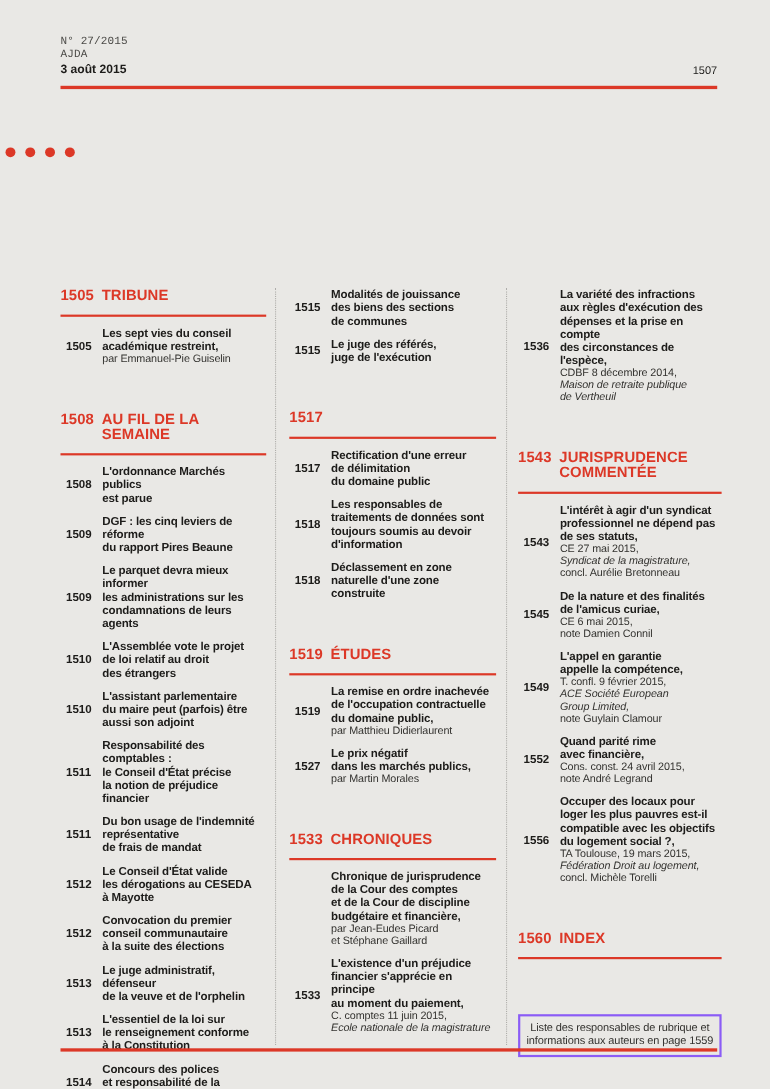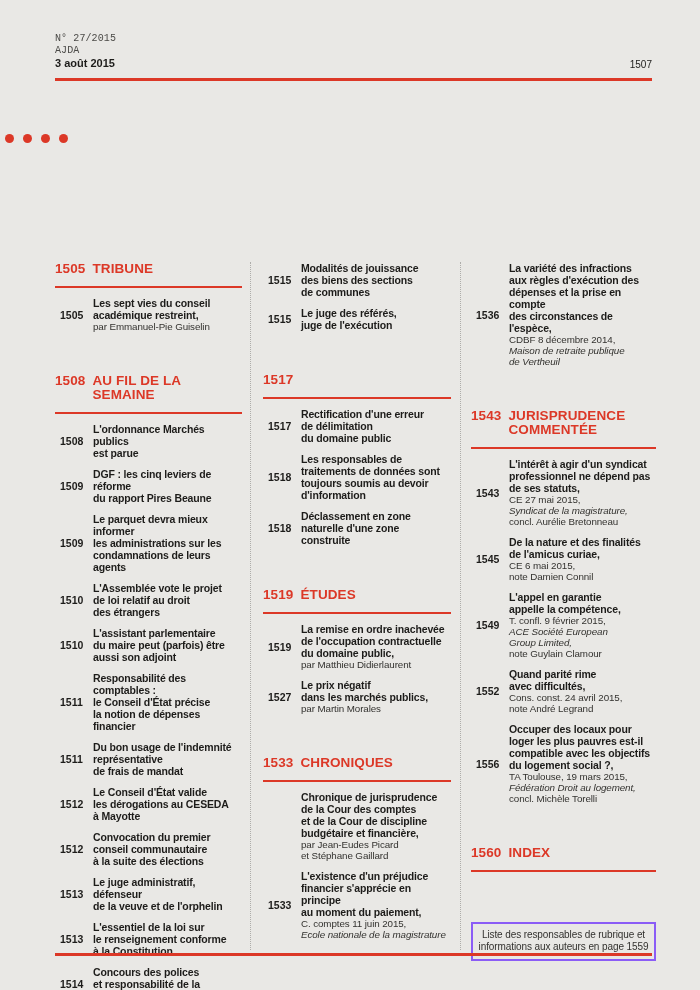--- a/index.html
+++ b/index.html
@@ -128,21 +128,21 @@
           <div class="t-line">L'assistant parlementaire</div>
           <div class="t-line">du maire peut (parfois) être</div>
           <div class="t-line">aussi son adjoint</div>
         </div>
       </div>
       <div class="entry">
         <div class="e-num">1511</div>
         <div class="e-body">
           <div class="t-line">Responsabilité des comptables :</div>
           <div class="t-line">le Conseil d'État précise</div>
-          <div class="t-line">la notion de dépenses financier</div>
+          <div class="t-line">la notion de préjudice financier</div>
         </div>
       </div>
       <div class="entry">
         <div class="e-num">1511</div>
         <div class="e-body">
           <div class="t-line">Du bon usage de l'indemnité</div>
           <div class="t-line">représentative</div>
           <div class="t-line">de frais de mandat</div>
         </div>
       </div>
@@ -333,21 +333,21 @@
           <div class="r-line">T. confl. 9 février 2015,</div>
           <div class="r-line it">ACE Société European</div>
           <div class="r-line it">Group Limited,</div>
           <div class="r-line">note Guylain Clamour</div>
         </div>
       </div>
       <div class="entry">
         <div class="e-num">1552</div>
         <div class="e-body">
           <div class="t-line">Quand parité rime</div>
-          <div class="t-line">avec difficultés,</div>
+          <div class="t-line">avec financière,</div>
           <div class="r-line">Cons. const. 24 avril 2015,</div>
           <div class="r-line">note André Legrand</div>
         </div>
       </div>
       <div class="entry">
         <div class="e-num">1556</div>
         <div class="e-body">
           <div class="t-line">Occuper des locaux pour</div>
           <div class="t-line">loger les plus pauvres est-il</div>
           <div class="t-line">compatible avec les objectifs</div>

